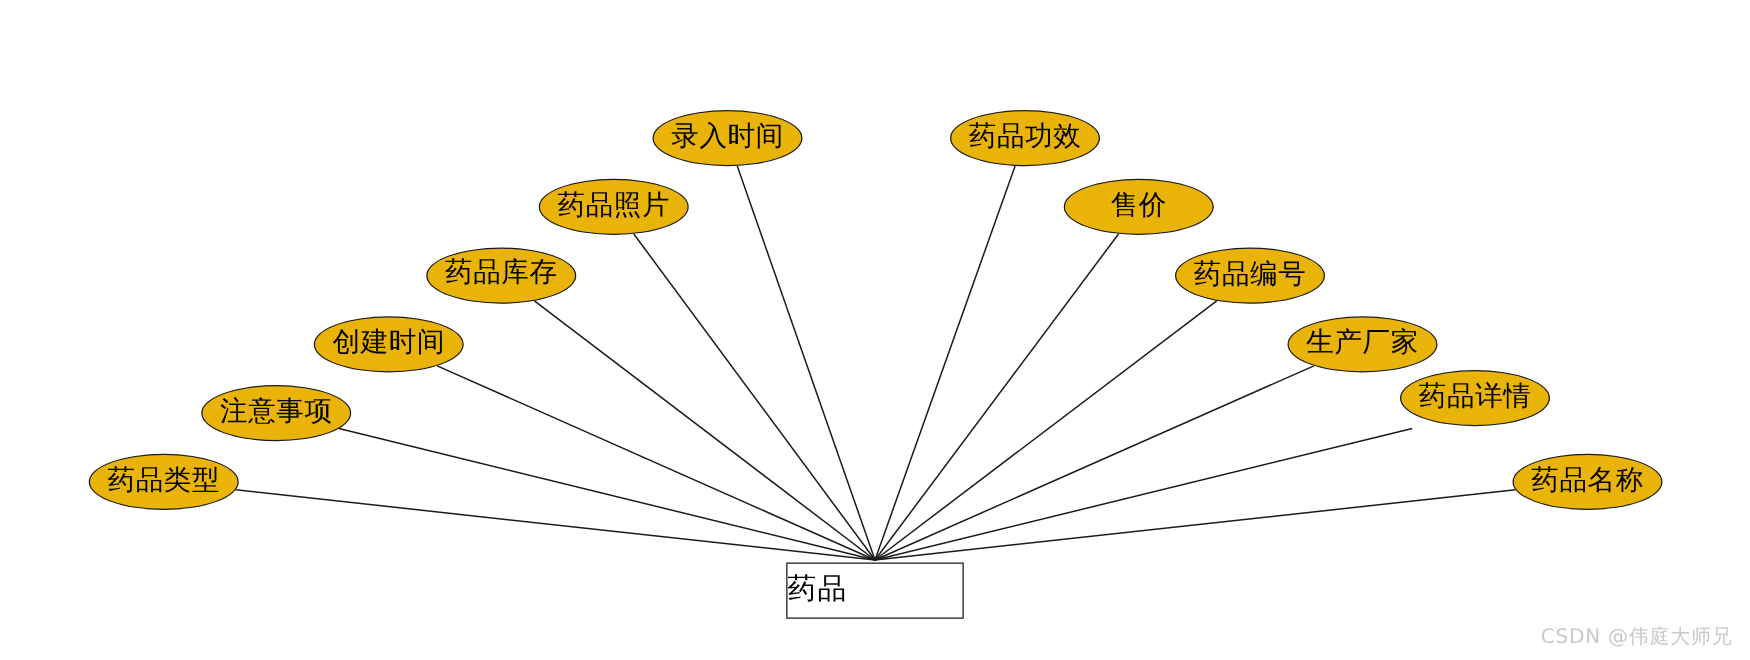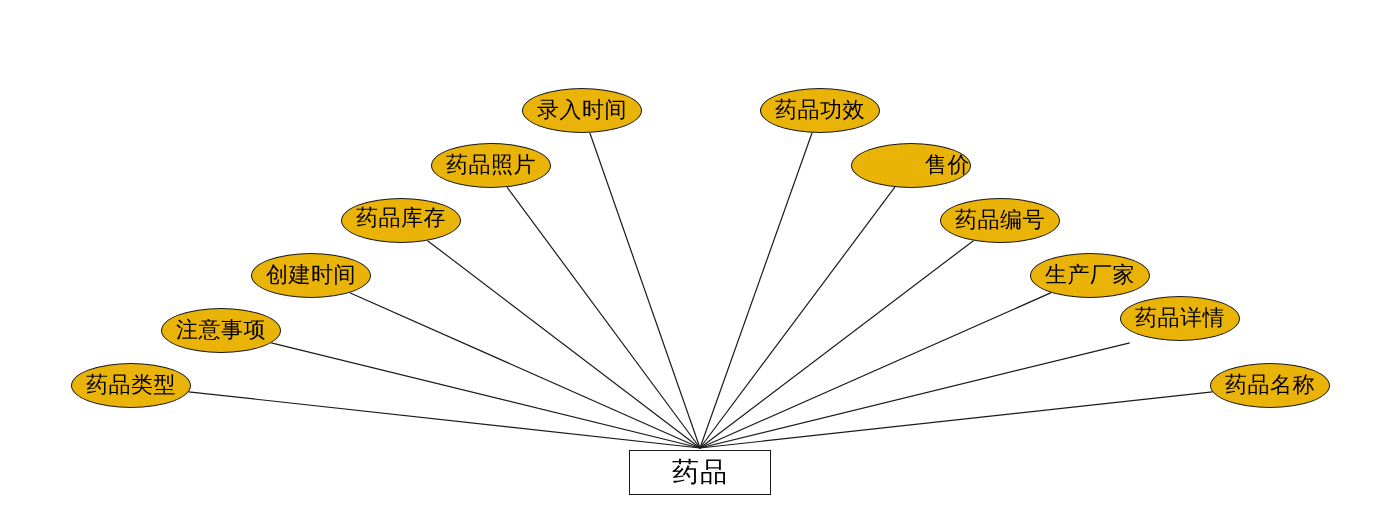--- a/index.html
+++ b/index.html
@@ -42,26 +42,25 @@
     white-space: nowrap;
   }
   .attr-label {
     display: block;
     transform: translateY(-1px);
   }
   #entity-node {
     position: absolute;
     display: flex;
     align-items: center;
-    justify-content: center;
     box-sizing: border-box;
     border: 1.4px solid #1a1a1a;
     background: #ffffff;
     color: #000000;
-    font-size: 27px;
+    font-size: 23px;
     line-height: 1;
     letter-spacing: 1px;
     white-space: nowrap;
   }
   #entity-label {
     display: block;
     transform: translateY(-1px);
   }
   #watermark {
     position: absolute;
@@ -109,35 +108,36 @@
       </div>
       <div class="attr-node" style="left: 431px; top: 143px; width: 120px; height: 45px;">
         <span class="attr-label">药品照片</span>
       </div>
       <div class="attr-node" style="left: 522px; top: 88px; width: 120px; height: 45px;">
         <span class="attr-label">录入时间</span>
       </div>
       <div class="attr-node" style="left: 760px; top: 88px; width: 120px; height: 45px;">
         <span class="attr-label">药品功效</span>
       </div>
-      <div class="attr-node" style="left: 851px; top: 143px; width: 120px; height: 45px; justify-content: flex-end;">
+      <div class="attr-node" style="left: 851px; top: 143px; width: 120px; height: 45px;">
         <span class="attr-label">售价</span>
       </div>
       <div class="attr-node" style="left: 940px; top: 198px; width: 120px; height: 45px;">
         <span class="attr-label">药品编号</span>
       </div>
       <div class="attr-node" style="left: 1030px; top: 253px; width: 120px; height: 45px; align-items: center;">
         <span class="attr-label">生产厂家</span>
       </div>
       <div class="attr-node" style="left: 1120px; top: 296px; width: 120px; height: 45px;">
         <span class="attr-label">药品详情</span>
       </div>
       <div class="attr-node" style="left: 1210px; top: 363px; width: 120px; height: 45px;">
         <span class="attr-label">药品名称</span>
       </div>
     </div>
 
   <div id="entity-node" style="left: 629px; top: 450px; width: 142px; height: 45px;">
     <span id="entity-label">药品</span>
   </div>
 
+  <div id="watermark">CSDN @伟庭大师兄</div>
 
 </div>
 
 </body></html>

